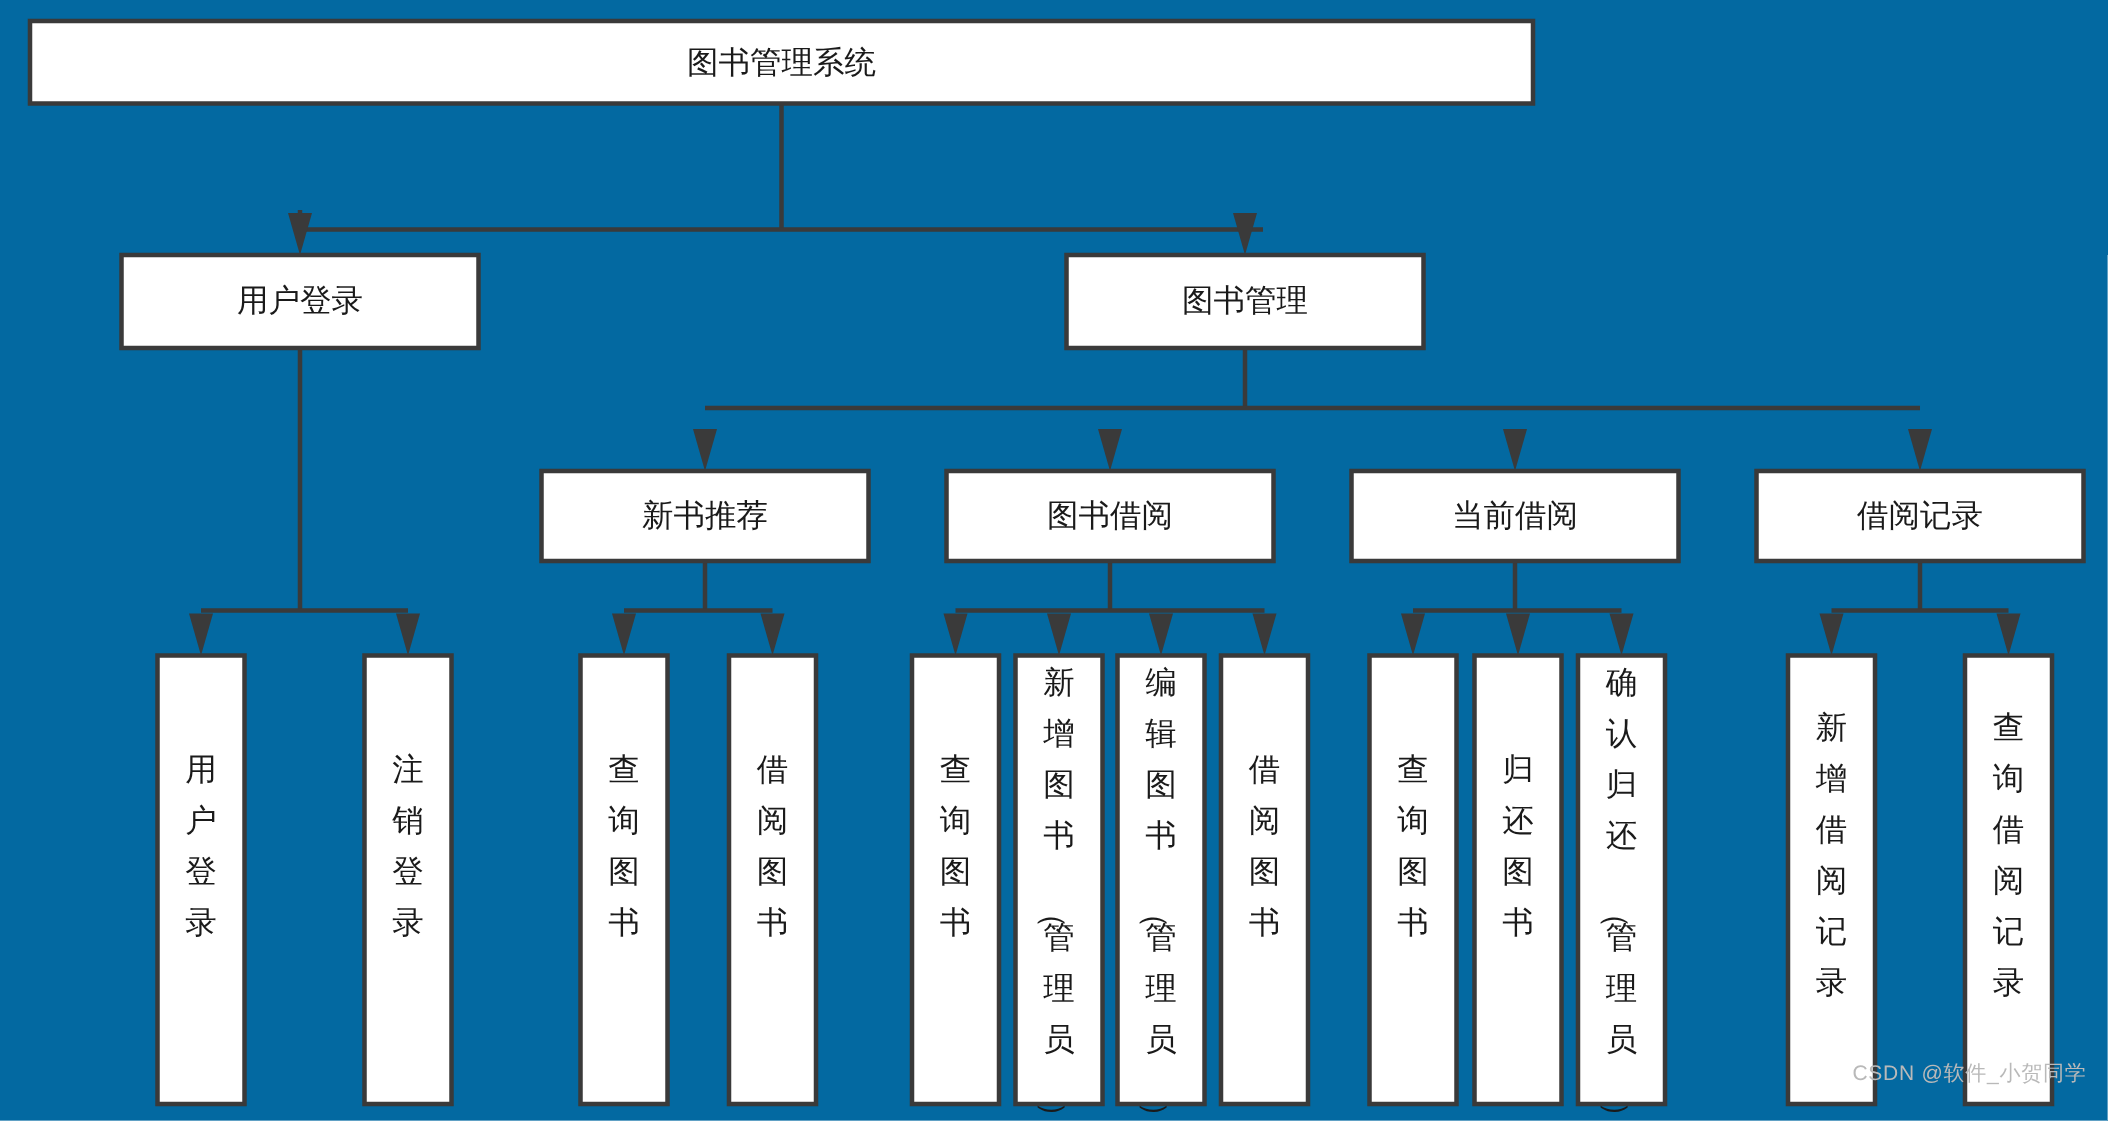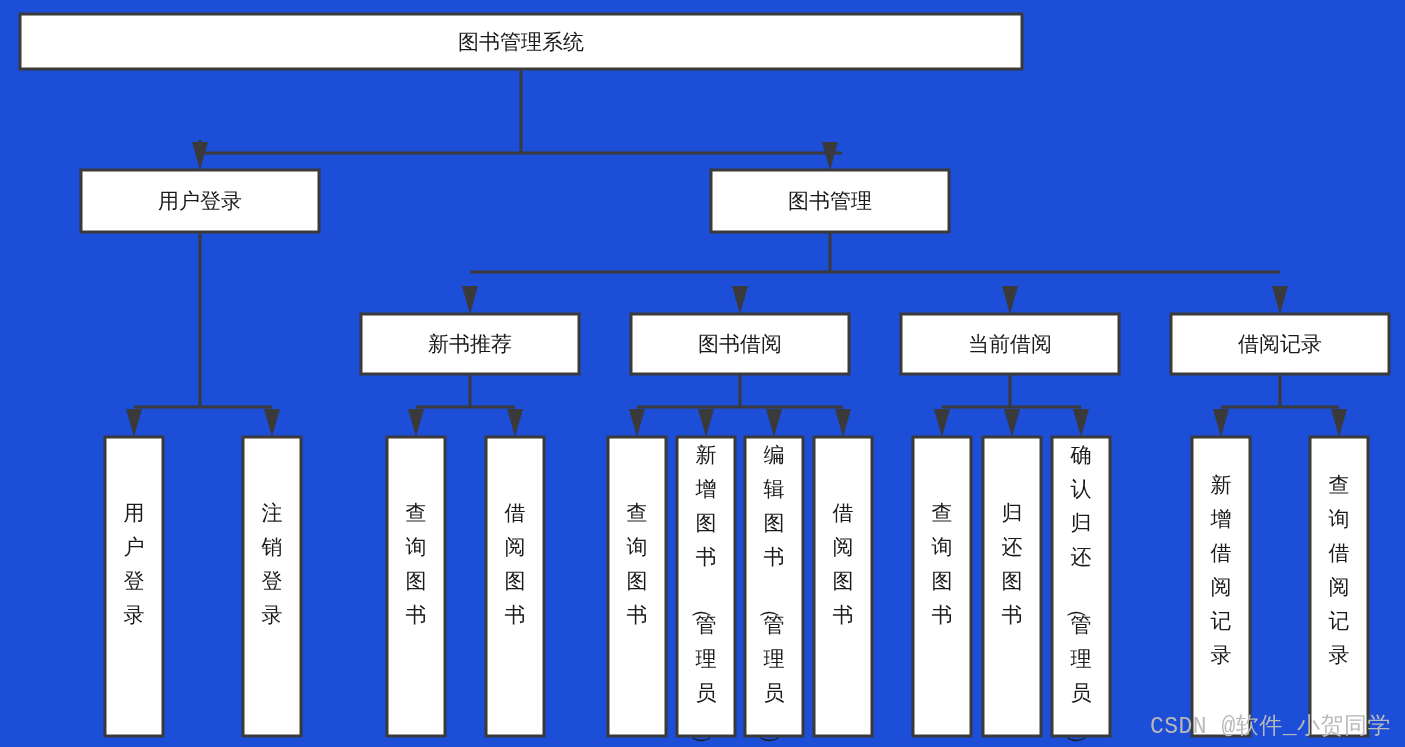--- a/index.html
+++ b/index.html
@@ -10,21 +10,21 @@
   body {
     width: 1405px;
     height: 747px;
     font-family: "Liberation Sans", "DejaVu Sans", sans-serif;
     overflow: hidden;
   }
   #diagram-root {
     position: relative;
     width: 1405px;
     height: 747px;
-    background: #1d4ed8;
+    background: #0369a1;
   }
   svg.diagram-canvas {
     position: absolute;
     left: 0;
     top: 0;
     width: 1405px;
     height: 747px;
     display: block;
   }
   .node-rect {
@@ -51,23 +51,23 @@
   }
   .node-label-v {
     font-family: "Liberation Sans", "DejaVu Sans", sans-serif;
     font-size: 21px;
     fill: #1a1a1a;
     text-anchor: middle;
   }
   .watermark {
     position: absolute;
     right: 14px;
-    bottom: 6px;
-    font-family: Liberation Mono, monospace;
-    font-size: 23px;
+    bottom: 22px;
+    font-family: Liberation Sans, sans-serif;
+    font-size: 14px;
     color: #b9b9b9;
     white-space: nowrap;
     letter-spacing: 0.5px;
     pointer-events: none;
   }
 </style>
 </head>
 <body>
 
 <div id="diagram-root">

